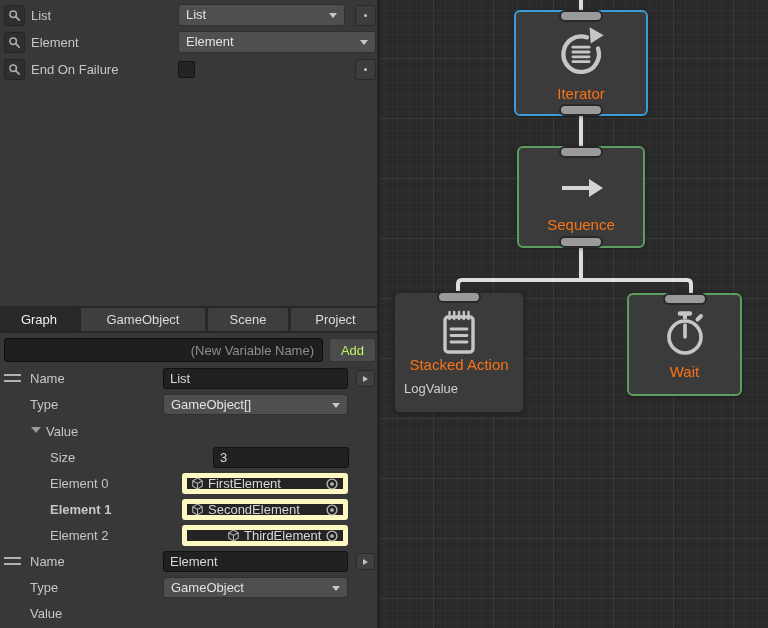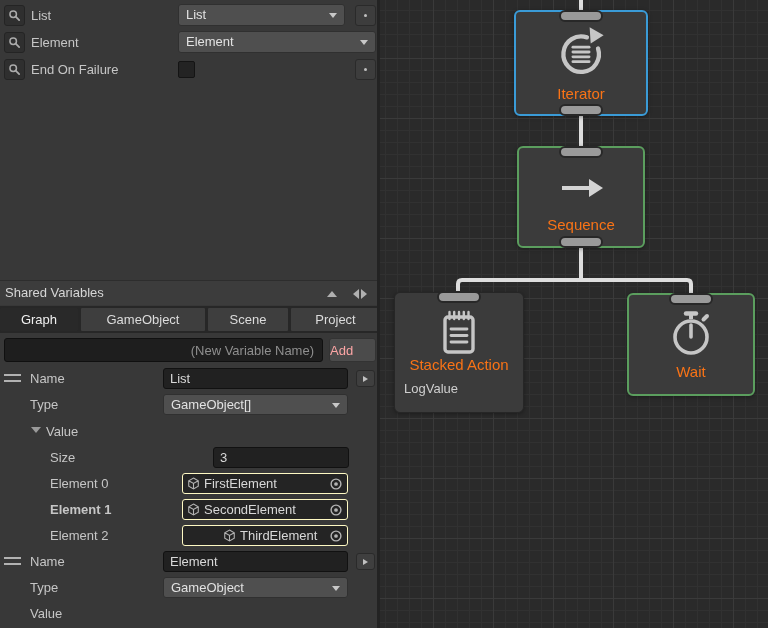--- a/index.html
+++ b/index.html
@@ -15,21 +15,21 @@
   .dot-btn { position:absolute; width:21px; height:21px; background:#3d3d3d; border:1px solid #2a2a2a;
     border-radius:3px; display:flex; align-items:center; justify-content:center; }
   .dot-btn .dot { width:3px; height:3px; border-radius:50%; background:#c0c0c0; }
   .dropdown { position:absolute; height:22px; background:#4f4f4f; border:1px solid #303030; border-radius:3px;
     color:#e2e2e2; font-size:13px; line-height:20px; padding-left:7px; }
   .caret { position:absolute; right:7px; top:50%; margin-top:-2px; width:0; height:0;
     border-left:4px solid transparent; border-right:4px solid transparent; border-top:5px solid #c8c8c8; }
   .checkbox { position:absolute; width:17px; height:17px; background:#232323; border:1px solid #141414; border-radius:2px; }
   .tfield { position:absolute; height:21px; background:#212121; border:1px solid #111; border-radius:3px;
     color:#d8d8d8; font-size:13px; padding:0 6px; outline:none; font-family:"Liberation Sans",sans-serif; }
-  .objfield { position:absolute; height:21px; background:#242424; border:1px solid #fef9c3; border-radius:3px;
+  .objfield { position:absolute; height:21px; background:#242424; border:5px solid #fef9c3; border-radius:3px;
     display:flex; align-items:center; color:#d8d8d8; font-size:13px; padding-left:4px; }
   .objfield .txt { flex:1; overflow:hidden; white-space:nowrap; padding-left:4px; }
   .objfield svg.picker { margin-right:4px; }
   .handle { position:absolute; width:17px; height:8px; border-top:2px solid #b2b2b2; border-bottom:2px solid #b2b2b2; }
   .fold-tri { position:absolute; width:0; height:0; border-left:5px solid transparent; border-right:5px solid transparent;
     border-top:6px solid #9a9a9a; }
   .arrow-btn { position:absolute; width:19px; height:17px; background:#3f3f3f; border:1px solid #2a2a2a;
     border-radius:3px; display:flex; align-items:center; justify-content:center; }
   .arrow-btn .tri { width:0; height:0; border-top:3.5px solid transparent; border-bottom:3.5px solid transparent;
     border-left:5px solid #c0c0c0; }
@@ -46,21 +46,21 @@
   .tabstrip { position:absolute; left:0; top:306px; width:380px; height:27px; background:#272727; }
   .tab { position:absolute; top:2px; height:23px; background:#3e3e3e; color:#dcdcdc; font-size:13px;
     display:flex; align-items:center; justify-content:center; border-radius:1px; }
   .tab.active { background:#292929; color:#f0f0f0;text-align:center; }
 
   .newvar { position:absolute; left:4px; top:338px; width:319px; height:24px; background:#1e1e1e;
     border:1px solid #101010; border-radius:3px; color:#d8d8d8; font-size:13px; padding:0 8px; text-align:right;
     outline:none; font-family:"Liberation Sans",sans-serif; }
   .newvar::placeholder { color:#8f8f8f; text-align:right; }
   .add-btn { position:absolute; left:329px; top:338px; width:47px; height:24px; background:#4b4b4b;
-    border:1px solid #333; border-radius:3px; color:#fca5a5; font-size:13px; display:flex; align-items:center; justify-content:flex-start; }
+    border:1px solid #333; border-radius:3px; color:#bef264; font-size:13px; display:flex; align-items:center; justify-content:center; }
 
   .vdivider { position:absolute; left:377px; top:0; width:3px; height:628px; background:#232323; }
 
   
   .graph { position:absolute; left:380px; top:0; width:388px; height:628px; background-color:#2a2a2a;
     background-image:
       linear-gradient(#3a3a3a 1px, transparent 1px),
       linear-gradient(90deg,#3a3a3a 1px, transparent 1px),
       linear-gradient(#313131 1px, transparent 1px),
       linear-gradient(90deg,#313131 1px, transparent 1px);
@@ -118,28 +118,20 @@
           <circle cx="4.8" cy="4.8" r="3" fill="none" stroke="#ababab" stroke-width="1.4"></circle>
           <line x1="7.1" y1="7.1" x2="10.3" y2="10.3" stroke="#ababab" stroke-width="1.6" stroke-linecap="round"></line>
         </svg>
     </div>
     <div class="lbl" style="left:31px;top:59px;">End On Failure</div>
     <div class="checkbox" style="left:178px;top:61px;"></div>
     <div class="dot-btn" style="left:355px;top:59px;">
         <span class="dot"></span>
       </div>
 
-    <div class="sv-header">
-      <div class="sv-title">Shared Variables</div>
-      <div class="collapse-tri"></div>
-      <div class="dock-icon">
-          <span class="l"></span>
-          <span class="r"></span>
-        </div>
-    </div>
 
     <div class="tabstrip">
       <div class="tab active" style="left:0;width:78px;">
           <span>Graph</span>
         </div>
       <div class="tab" style="left:81px;width:124px;">
           <span>GameObject</span>
         </div>
       <div class="tab" style="left:208px;width:80px;">
           <span>Scene</span>
@@ -275,21 +267,21 @@
           <line x1="18.2" y1="5" x2="18.2" y2="12"></line>
           <line x1="23" y1="5" x2="23" y2="12"></line>
           <line x1="27.8" y1="5" x2="27.8" y2="12"></line>
           <line x1="32.5" y1="5" x2="32.5" y2="12"></line>
         </g>
       </svg>
       <div class="nlabel" style="top:63px;">Stacked Action</div>
       <div class="nsub" style="top:88px;">LogValue</div>
     </div>
 
-    <div class="node sel-green" style="left:247px;top:293px;width:128px;height:103px;">
+    <div class="node sel-green" style="left:247px;top:293px;width:115px;height:103px;">
       <div class="pill top"></div>
       <svg class="icon" style="top:10px;" width="54" height="56" viewBox="0 0 52 56">
         <circle cx="26" cy="32" r="16" fill="none" stroke="#c6c6c6" stroke-width="3.6"></circle>
         <line x1="26" y1="32" x2="26" y2="20" stroke="#c6c6c6" stroke-width="3.6" stroke-linecap="round"></line>
         <line x1="21" y1="8.5" x2="31" y2="8.5" stroke="#c6c6c6" stroke-width="4.4" stroke-linecap="round"></line>
         <line x1="26" y1="9" x2="26" y2="14" stroke="#c6c6c6" stroke-width="4"></line>
         <line x1="38.5" y1="14.5" x2="42" y2="11" stroke="#c6c6c6" stroke-width="4" stroke-linecap="round"></line>
       </svg>
       <div class="nlabel" style="bottom:14px;">Wait</div>
     </div>

